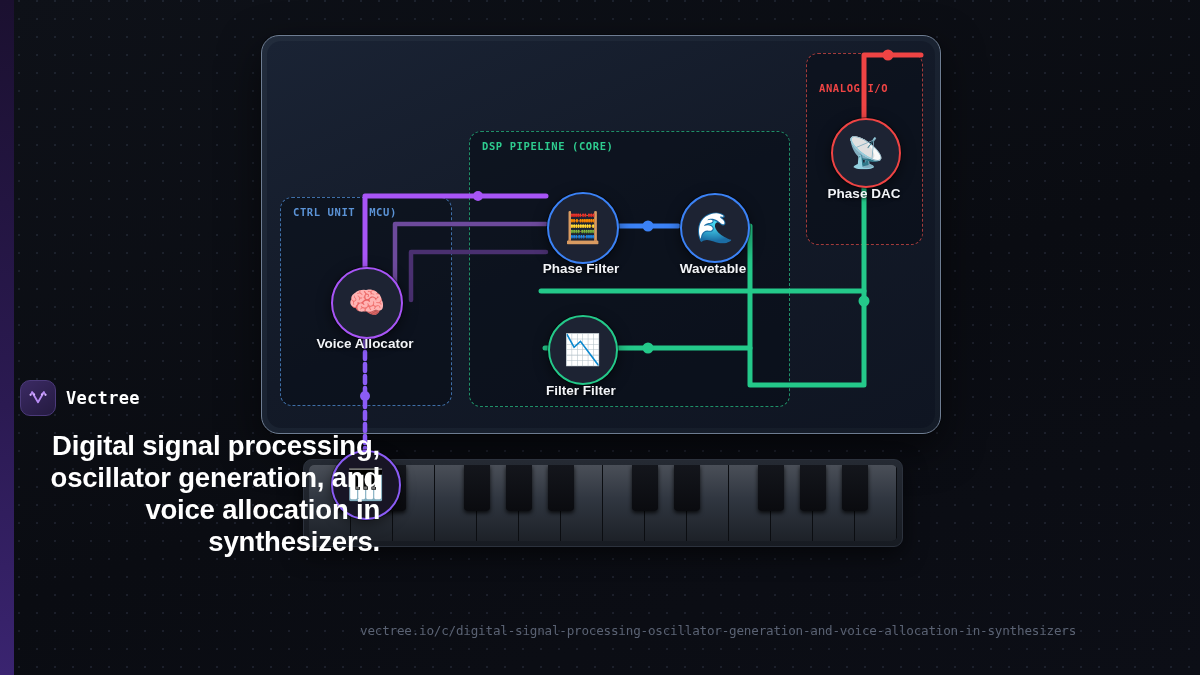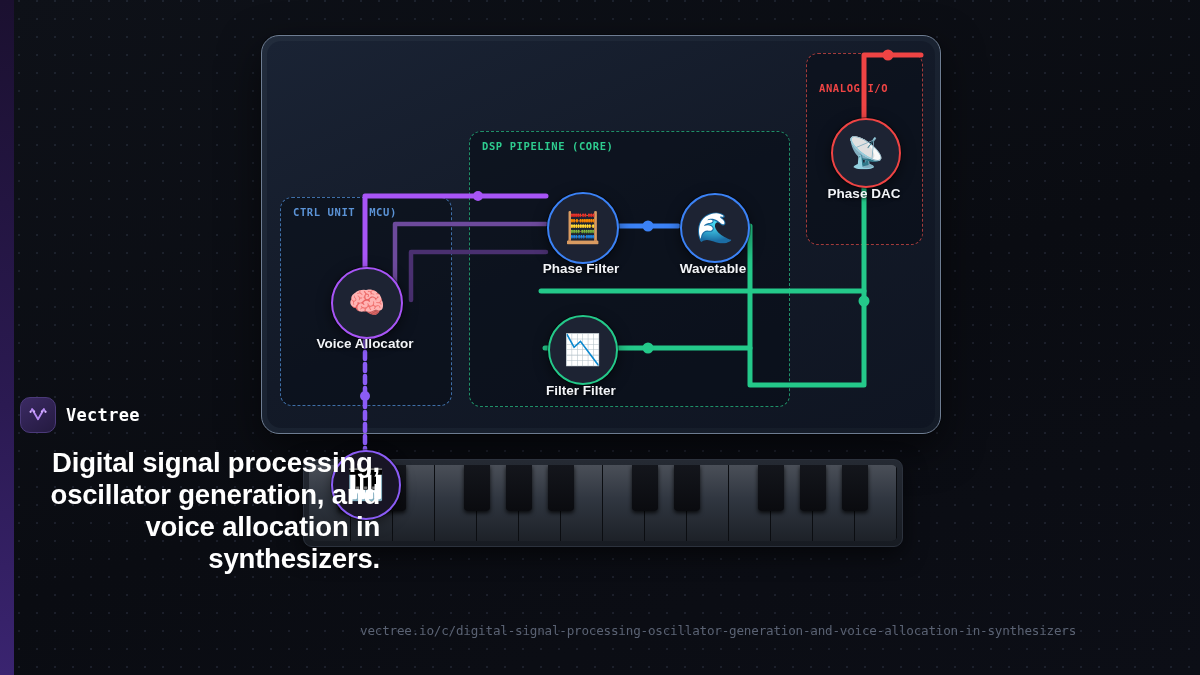--- a/index.html
+++ b/index.html
@@ -137,21 +137,21 @@
     box-sizing: border-box;
   }
   .bkey {
     position:absolute; top:0; height:60%;
     background: linear-gradient(180deg, #14161c 0%, #0a0b0f 100%);
     border-radius: 0 0 3px 3px;
     box-shadow: 0 2px 4px rgba(0,0,0,0.8);
   }
 
   
-  #overlay { position:absolute; left:20px; top:380px; width: 360px; margin-top: 17px; }
+  #overlay { position:absolute; left:20px; top:380px; width: 360px; }
   #brand-row { display:flex; align-items:center; gap:10px; margin-bottom:14px; }
   #brand-mark {
     width: 34px; height: 34px; border-radius: 10px;
     background: linear-gradient(145deg, #3b2a63 0%, #241a40 100%);
     border: 1px solid #4b3a7a;
     display:flex; align-items:center; justify-content:center;
   }
   #brand-name {
     font-family: "DejaVu Sans Mono", "Liberation Mono", monospace;
     font-size: 17px; font-weight: bold; color: #ffffff; letter-spacing: 0.3px;

